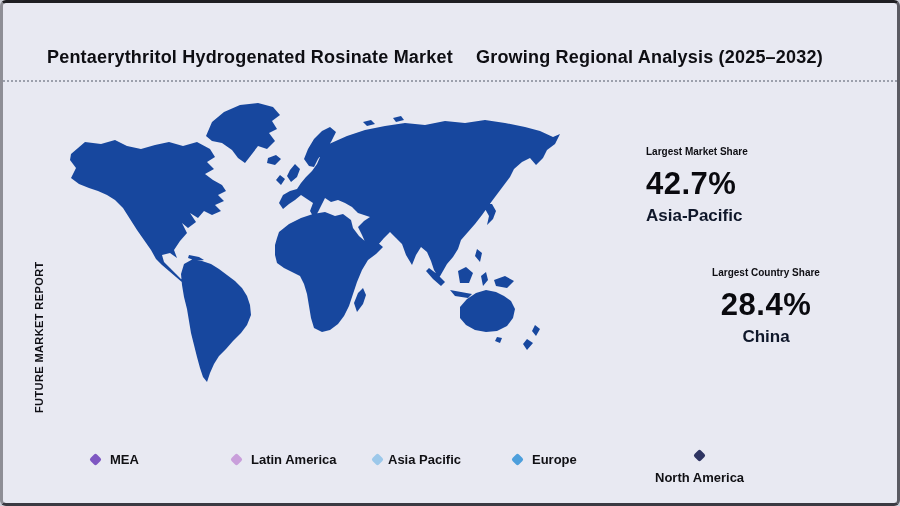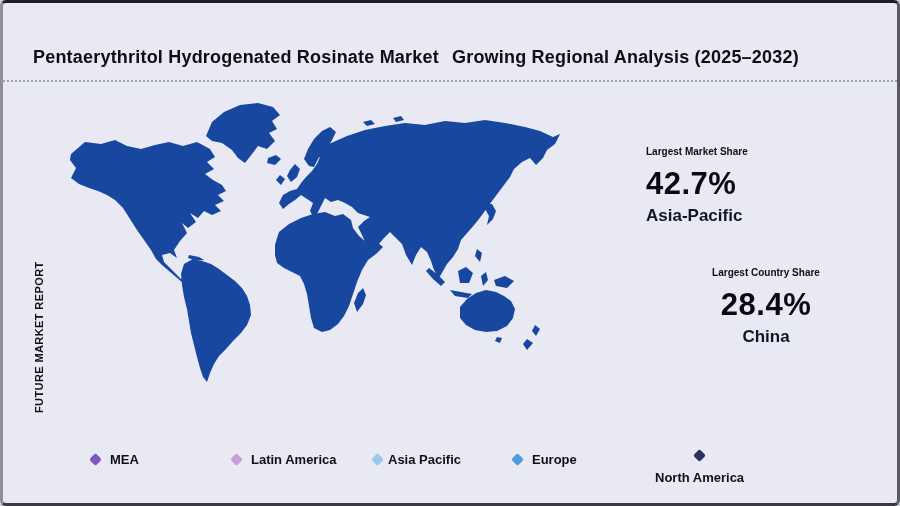--- a/index.html
+++ b/index.html
@@ -6,22 +6,22 @@
   .frame{
     position:relative;width:900px;height:506px;box-sizing:border-box;
     background:#E8E9F2;
     border:3px solid;
     border-color:#1f1f23 #5a5a62 #3a3a42 #8e8e96;
     border-radius:6px;
     overflow:hidden;
   }
   .titlebar{position:absolute;left:30px;top:44px;width:846px;height:24px;}
   .title-part{position:absolute;top:0;white-space:nowrap;font-size:18px;font-weight:700;color:#0E0E13;letter-spacing:.2px;}
-  .title-part.p1{left:0;text-align:right;}
-  .title-part.p2{left:419px;}
+  .title-part.p1{left:14px;text-align:right;}
+  .title-part.p2{left:443px;}
   .dotted-divider{position:absolute;left:0;top:77px;width:100%;border-top:2px dotted #9CA0AC;}
   .brand-vertical{
     position:absolute;left:30px;top:232px;height:178px;width:16px;
     writing-mode:vertical-rl;transform:rotate(180deg);
     font-size:11px;font-weight:700;color:#101016;letter-spacing:.4px;white-space:nowrap;
   }
   .map-wrap{position:absolute;left:60px;top:88px;width:560px;height:332px;}
   .stats{position:absolute;left:643px;width:240px;}
   .stats.s1{top:143px;}
   .stats.s2{top:264px;text-align:center;}

